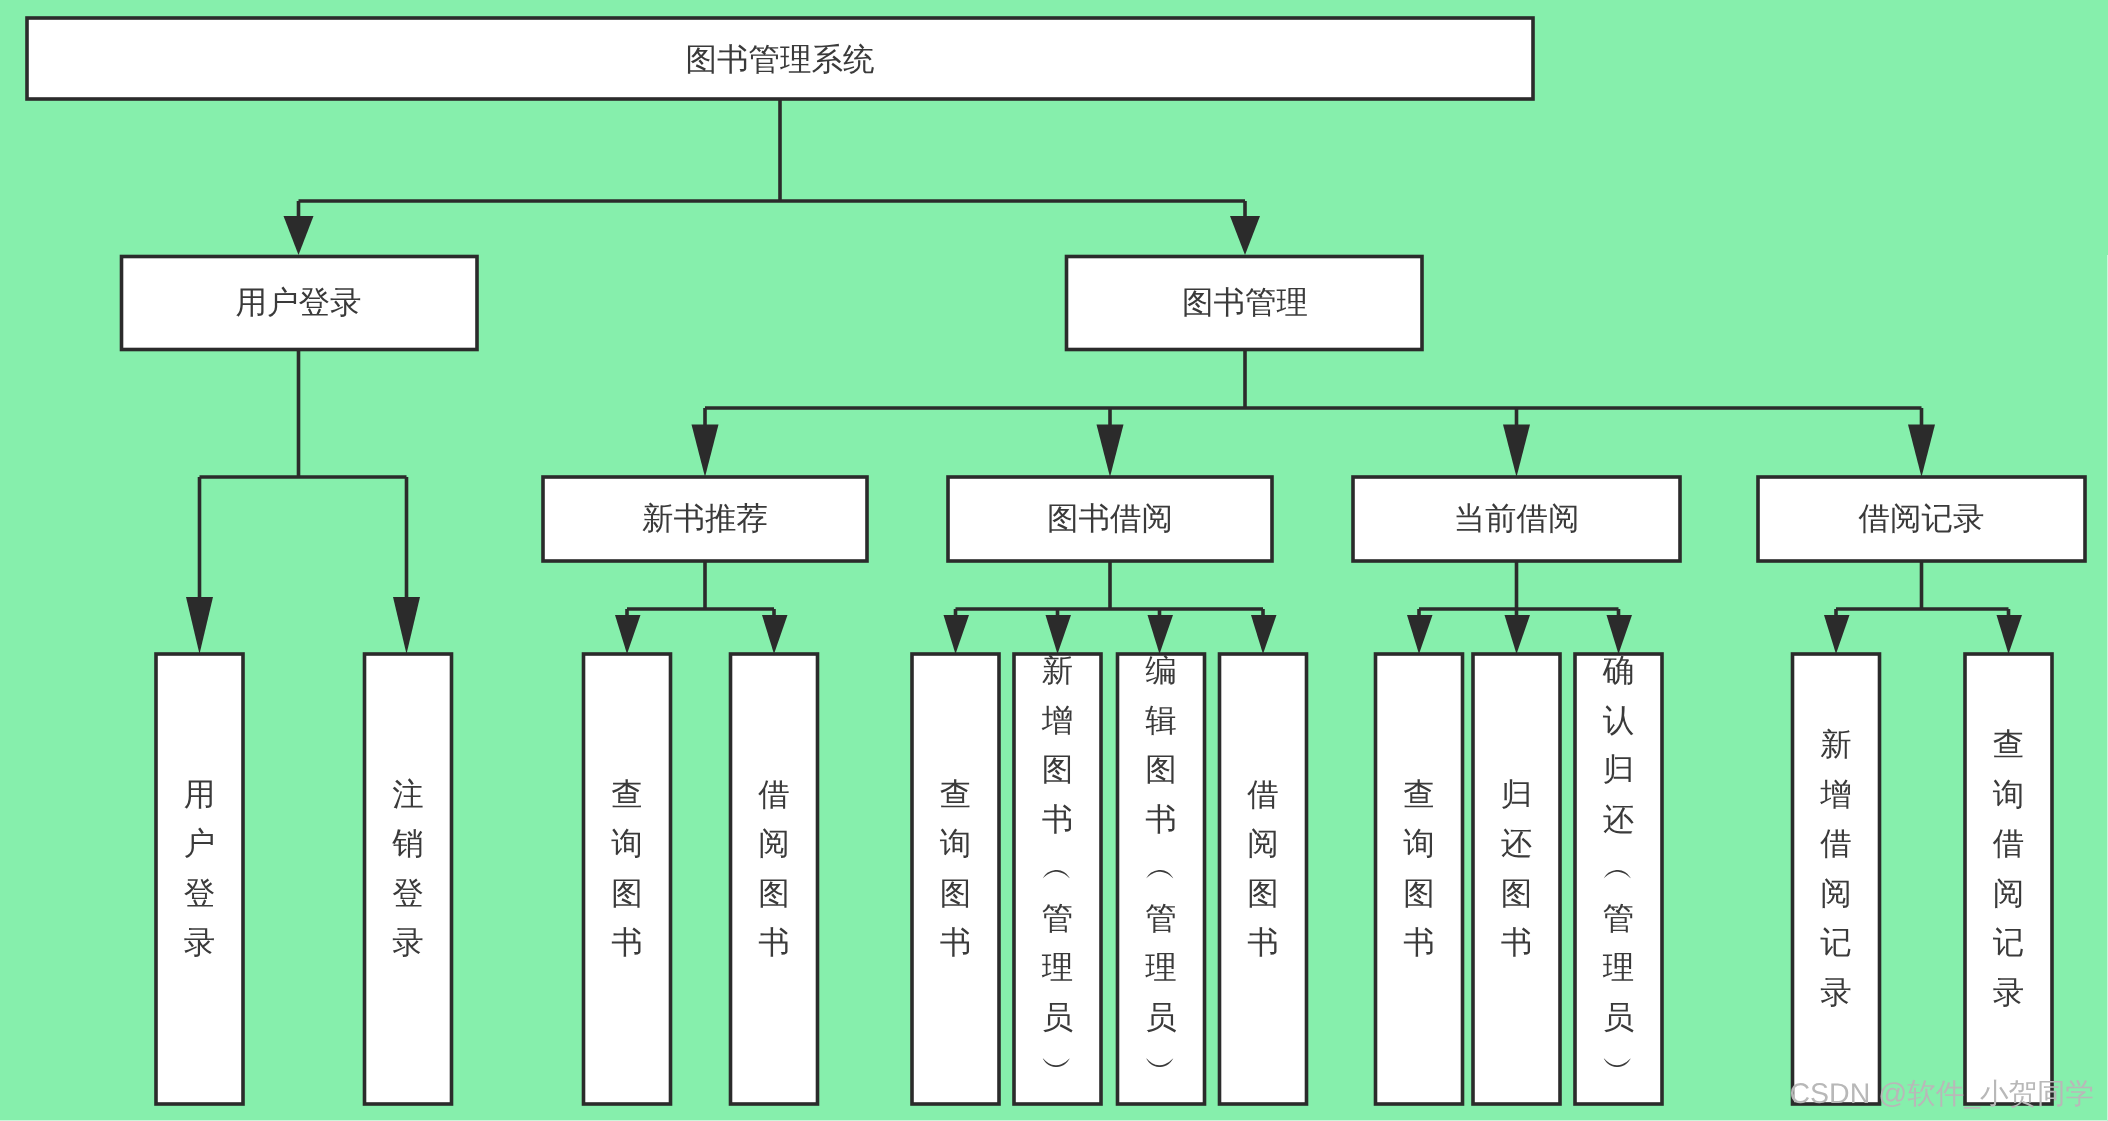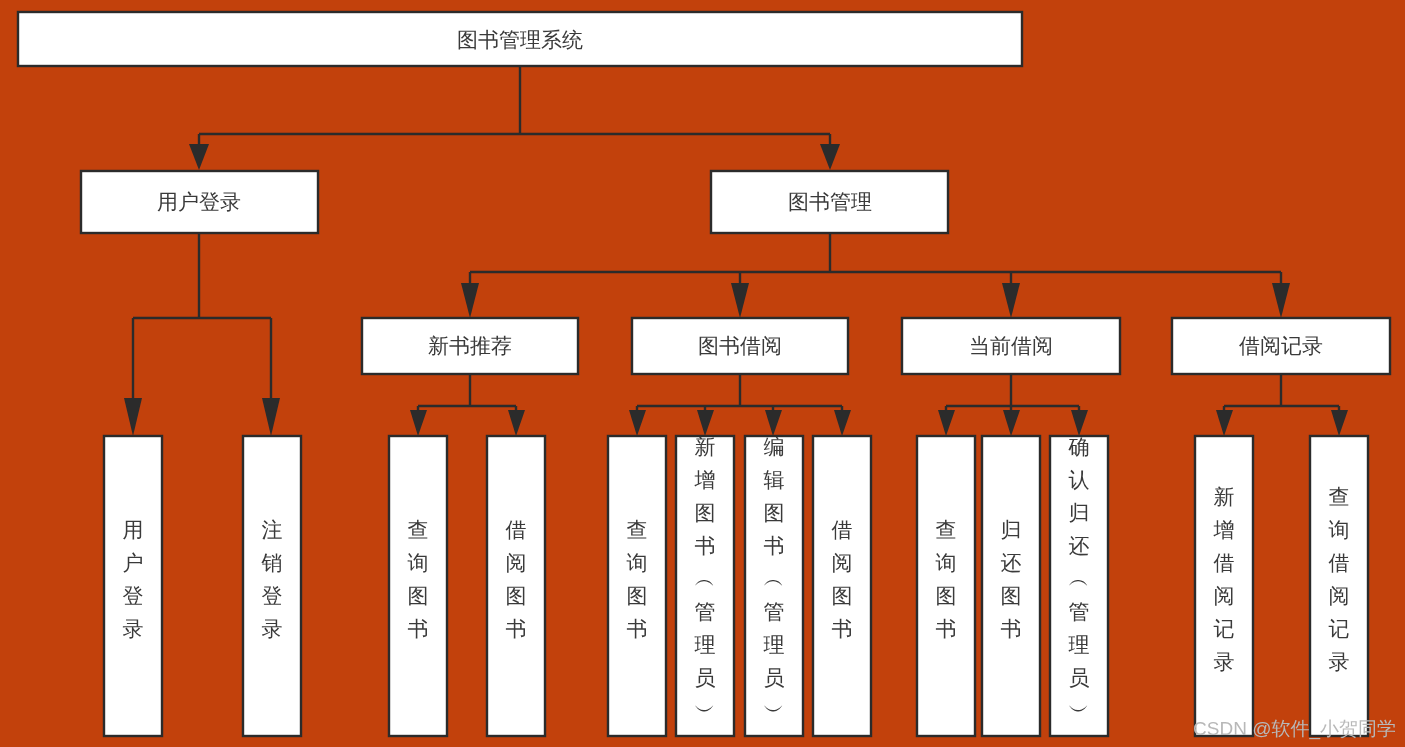--- a/index.html
+++ b/index.html
@@ -7,21 +7,21 @@
     padding: 0;
     background: #ffffff;
   }
   body {
     font-family: "Liberation Sans", "DejaVu Sans", sans-serif;
   }
   #diagram-root {
     position: relative;
     width: 1405px;
     height: 747px;
-    background: #c2410c;
+    background: #86efac;
     overflow: hidden;
   }
   svg#tree-svg {
     position: absolute;
     left: 0;
     top: 0;
     width: 1405px;
     height: 747px;
   }
   .node-rect {

